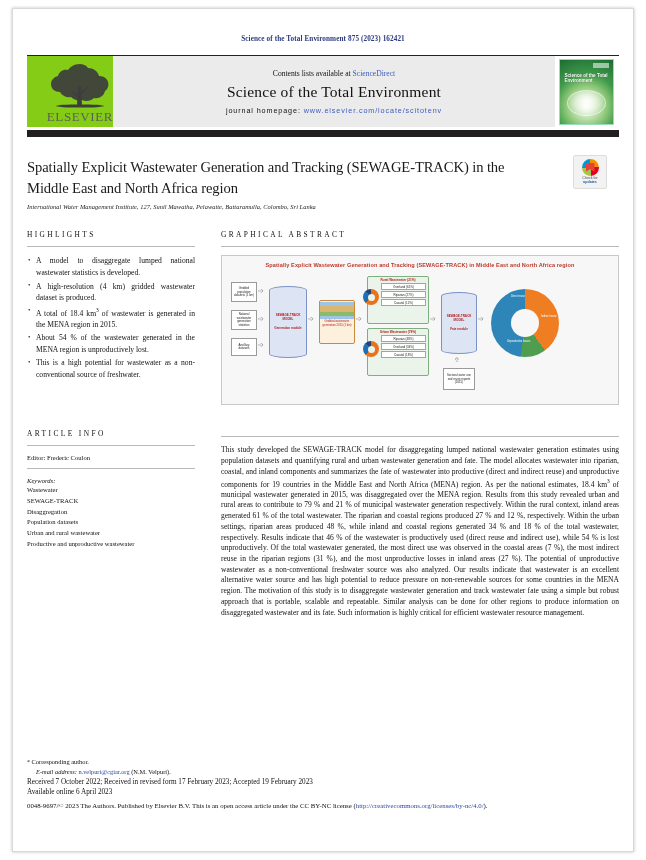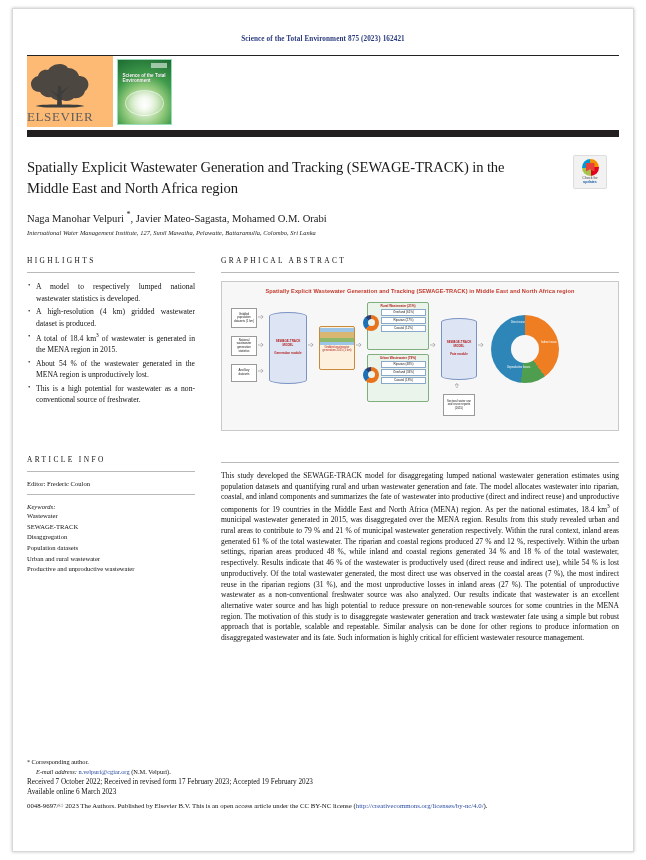--- a/index.html
+++ b/index.html
@@ -39,23 +39,23 @@
   .masthead {
     margin-top: 12px;
     border-top: 1.6px solid #222;
     display: flex;
     align-items: stretch;
     height: 72px;
   }
   .mh-logo {
     width: 86px; flex: none;
     display: flex; flex-direction: column;
-    align-items: flex-start; justify-content: flex-end;
+    align-items: flex-end; justify-content: flex-end;
     padding-bottom: 4px;
-    background: #fdba74;
+    background: #84cc16;
   }
   .tree { width: 66px; height: 46px; }
   .elsevier-word {
     font-family: "Liberation Serif", serif;
     font-size: 13px; letter-spacing: .6px;
     color: #5d5d5d; line-height: 1;
     margin-top: 2px;
     font-weight: normal;
   }
   .mh-center {
@@ -263,51 +263,57 @@
           <svg class="tree" viewBox="0 0 66 46">
             <g fill="#3d3d3d">
               <path d="M33 2c-6 0-10 3-12 6-5-1-9 2-10 6-4 1-7 4-7 8 0 5 4 8 9 8 2 4 7 6 11 5 3 3 7 4 11 3 4 2 9 1 12-2 5 1 10-2 11-7 3-2 4-6 3-9-1-4-5-6-9-6-1-5-6-8-11-8-2-3-5-4-8-4z" opacity=".92"></path>
               <path d="M31 24h3l1 20h-5z"></path>
               <path d="M34 30l8-6-7 8zM32 33l-9-5 8 7z"></path>
             </g>
             <ellipse cx="33" cy="44" rx="24" ry="1.6" fill="#3d3d3d"></ellipse>
           </svg>
           <div class="elsevier-word">ELSEVIER</div>
         </div>
+        <div class="mh-center">
+          <div class="mh-contents">
+            <span>Contents lists available at </span><a href="#">ScienceDirect</a>
+          </div>
+          <div class="mh-jtitle">Science of the Total Environment</div>
+          <div class="mh-home">
+            <span>journal homepage: </span><span class="url">www.elsevier.com/locate/scitotenv</span>
+          </div>
+        </div>
         <div class="mh-cover">
           <div class="cover-img">
             <div class="cs"></div>
             <div class="ct">Science of the Total Environment</div>
             <div class="bowl"></div>
           </div>
         </div>
       </div>
       <div class="blackbar"></div>
 
       <div class="titleblock">
         <div class="ptitle">Spatially Explicit Wastewater Generation and Tracking (SEWAGE-TRACK) in the Middle East and North Africa region</div>
-        <div class="authors">
-          <span>Naga Manohar Velpuri <sup>*</sup>, Javier Mateo-Sagasta, Mohamed O.M. Orabi</span>
-        </div>
         <div class="affil">International Water Management Institute, 127, Sunil Mawatha, Pelawatte, Battaramulla, Colombo, Sri Lanka</div>
         <div class="crossmark">
           <div class="cm-ring"></div>
           <div class="cm-txt">
             <span>Check for</span><br>
             <b>updates</b>
           </div>
         </div>
       </div>
 
       <div class="cols">
         <div class="colL">
           <div class="sechead">HIGHLIGHTS</div>
           <div class="rule"></div>
           <ul class="hl-list">
-            <li>A model to respectively lumped national wastewater statistics is developed.</li>
+            <li>A model to disaggregate lumped national wastewater statistics is developed.</li>
             <li>A high-resolution (4 km) gridded wastewater dataset is produced.</li>
             <li>A total of 18.4 km<sup>3</sup> of wastewater is generated in the MENA region in 2015.</li>
             <li>About 54 % of the wastewater generated in the MENA region is unproductively lost.</li>
             <li>This is a high potential for wastewater as a non-conventional source of freshwater.</li>
           </ul>
         </div>
 
         <div class="colR">
           <div class="sechead">GRAPHICAL ABSTRACT</div>
           <div class="rule"></div>
@@ -391,21 +397,21 @@
 
       <div class="footer">
         <div class="corr">
           <span class="star">*</span>
           <span>Corresponding author.</span><br>
           <span style="margin-left:9px" class="em">E-mail address:</span>
           <a href="#">n.velpuri@cgiar.org</a>
           <span>(N.M. Velpuri).</span>
         </div>
         <div class="dates">Received 7 October 2022; Received in revised form 17 February 2023; Accepted 19 February 2023</div>
-        <div class="dates">Available online 6 March 2023</div>
+        <div class="dates">Available online 6 April 2023</div>
         <div class="copy">
           <span>0048-9697/© 2023 The Authors. Published by Elsevier B.V. This is an open access article under the CC BY-NC license (</span><a href="#">http://creativecommons.org/licenses/by-nc/4.0/</a><span>).</span>
         </div>
       </div>
 
     </div>
   </div>
 </div>
 
 </body></html>

